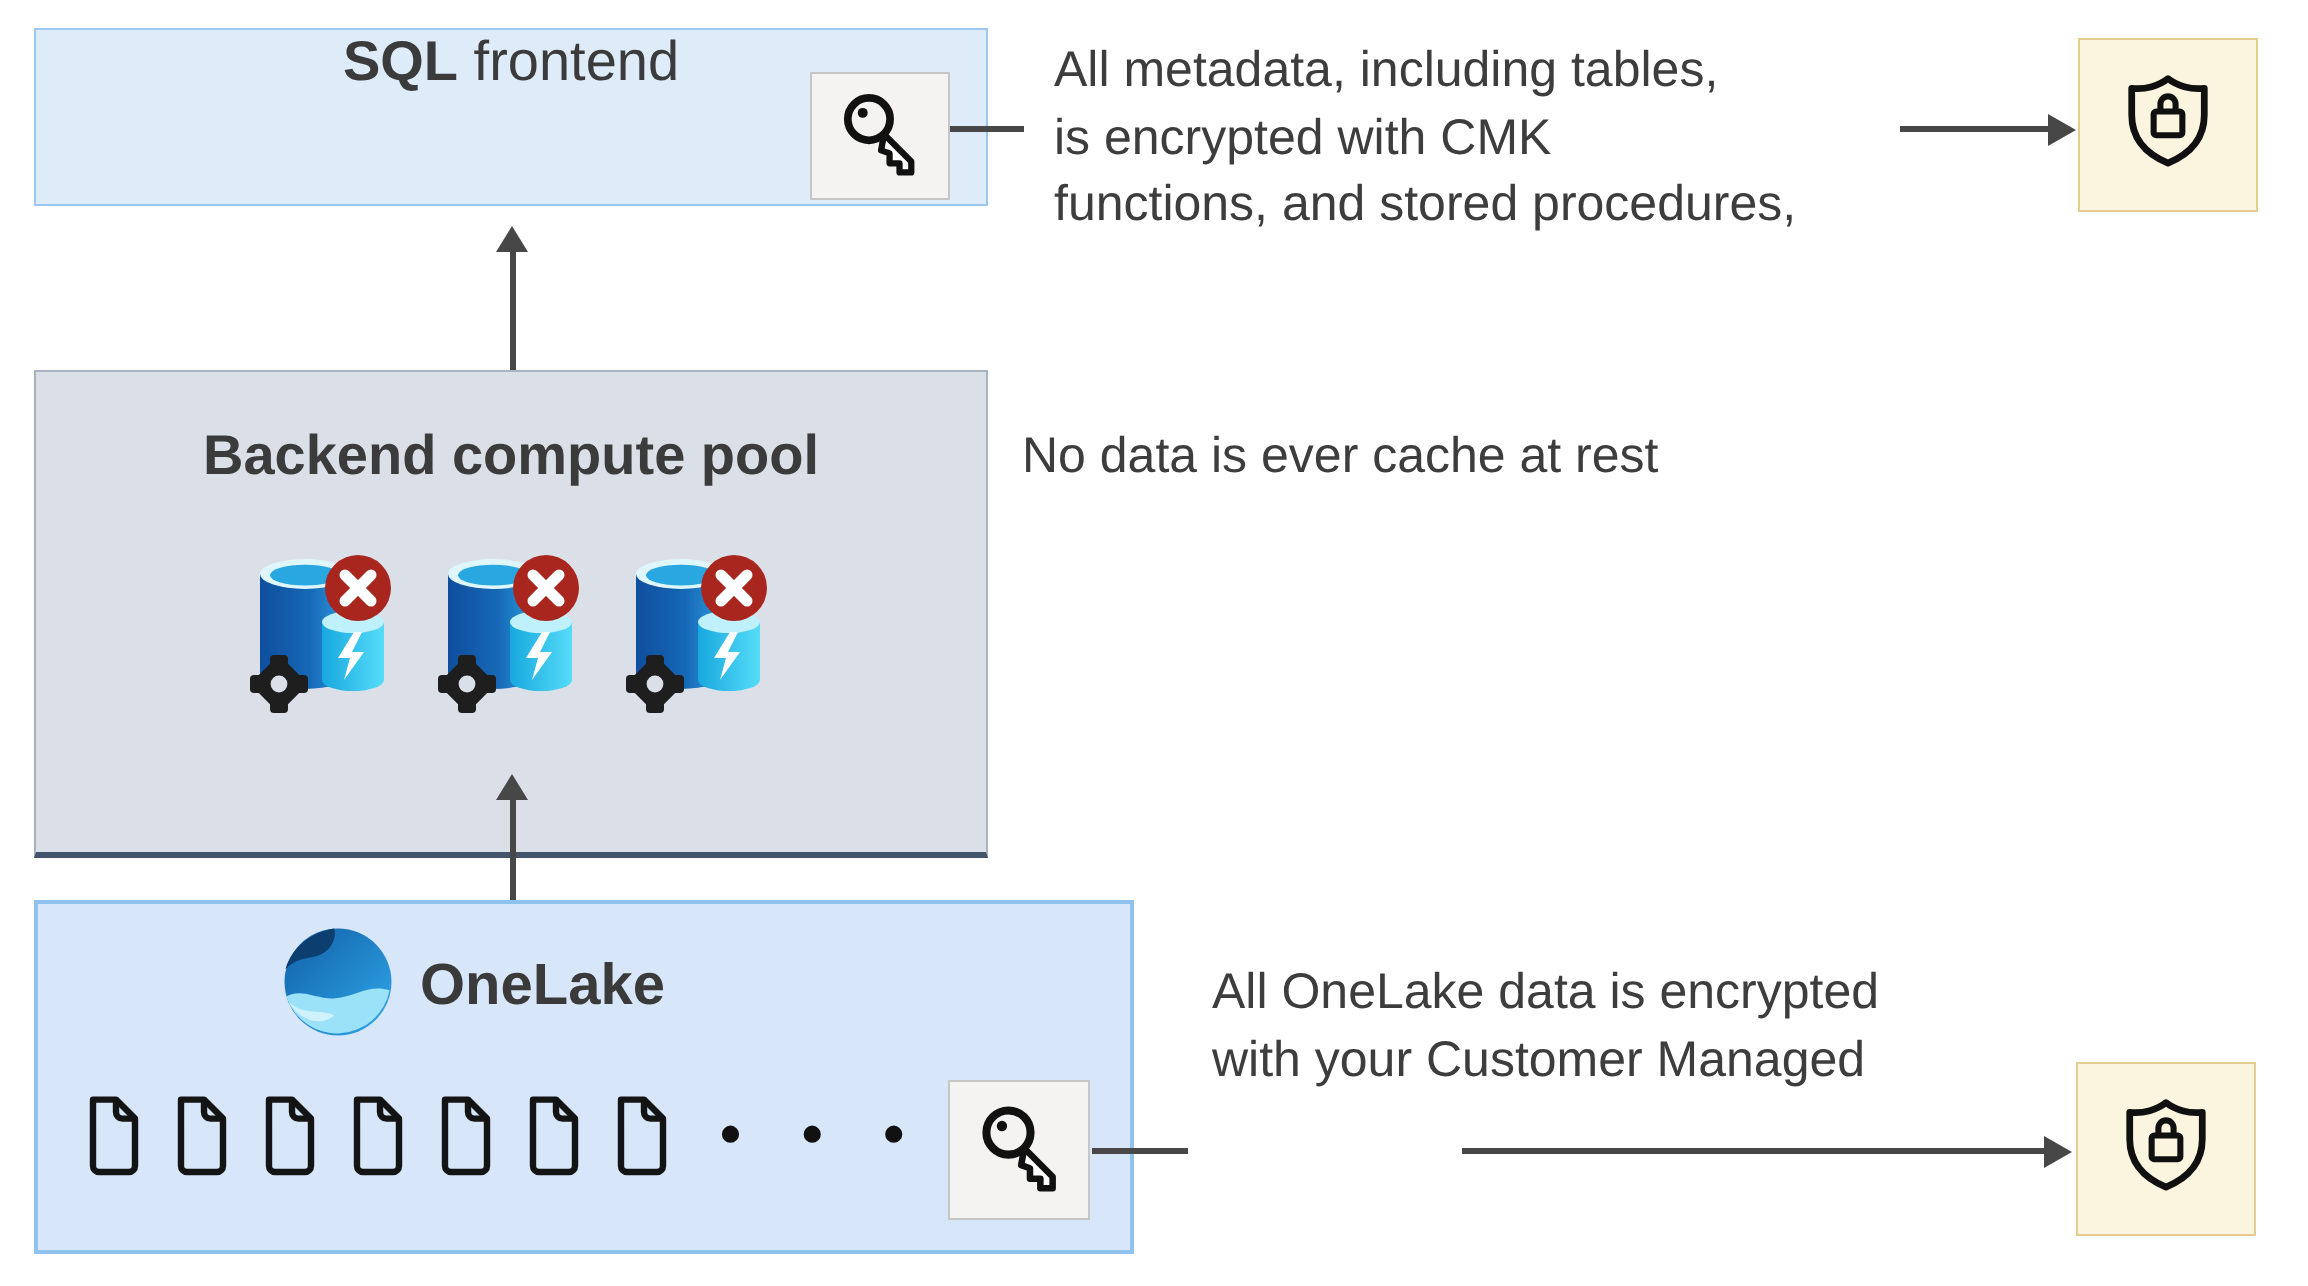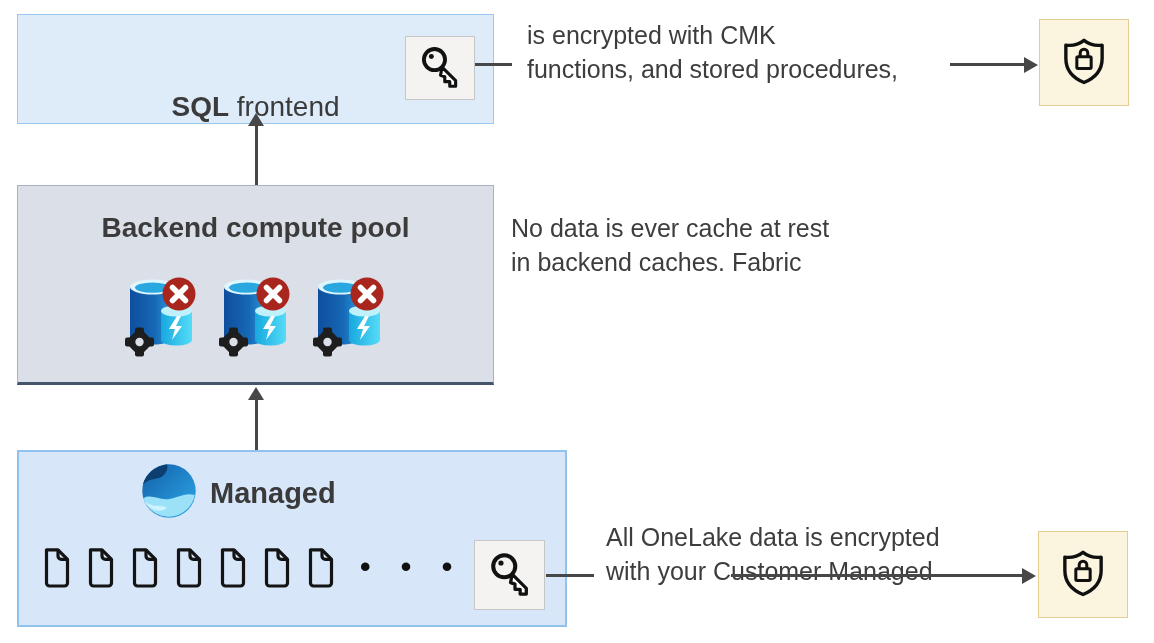--- a/index.html
+++ b/index.html
@@ -2,28 +2,28 @@
 <html><head>
 <meta charset="utf-8">
 <style>
   html,body{margin:0;padding:0;background:#ffffff;}
   .canvas{
     position:relative;width:1154px;height:643px;background:#ffffff;
     font-family:"Liberation Sans",sans-serif;overflow:hidden;color:#3D3D3D;
   }
   .box{position:absolute;box-sizing:border-box;}
   .box-sql{
-    left:17px;top:14px;width:477px;height:110px;
+    left:17px;top:14px;width:477px;height:89px;
     background:#DEEBF8;border:1.5px solid #9CC7EE;
-    display:flex;align-items:flex-end;justify-content:center;
+    display:flex;align-items:flex-start;justify-content:center;
   }
   .sql-title{font-size:28px;color:#3B3B3B;}
   .sql-title .b{font-weight:700;}
   .box-backend{
-    left:17px;top:185px;width:477px;height:200px;
+    left:17px;top:185px;width:477px;height:244px;
     background:#DBE0E8;border:1px solid #A9B2C0;border-bottom:3px solid #44546A;
   }
   .backend-title{padding-top:26px;text-align:center;font-size:28px;font-weight:700;color:#3B3B3B;}
   .node-row{display:flex;justify-content:center;gap:4px;margin-top:22px;}
   .box-onelake{
     left:17px;top:450px;width:550px;height:177px;
     background:#D8E6F9;border:2px solid #8FC3EE;
   }
   .ol-header{position:absolute;left:121px;top:10px;display:flex;align-items:center;gap:12px;}
   .ol-title{font-size:29px;font-weight:700;color:#3A3A3A;}
@@ -37,21 +37,21 @@
   #key2{left:474px;top:540px;width:71px;height:70px;}
   .shieldbox{
     position:absolute;width:90px;height:87px;background:#FBF5DF;border:1.5px solid #E3CD90;
     box-sizing:border-box;display:flex;align-items:center;justify-content:center;
   }
   #shield1{left:1039px;top:19px;}
   #shield2{left:1038px;top:531px;}
   .note{position:absolute;font-size:25px;line-height:33.5px;color:#3D3D3D;white-space:nowrap;}
   #note1{left:527px;top:19px;}
   #note2{left:511px;top:212px;}
-  #note3{left:606px;top:480px;margin-top:41px;}
+  #note3{left:606px;top:480px;}
   .hline{position:absolute;height:2.5px;background:#474747;}
   .vline{position:absolute;width:2.5px;background:#474747;}
   .arrow-right{position:absolute;width:0;height:0;
     border-top:8px solid transparent;border-bottom:8px solid transparent;border-left:14px solid #474747;}
   .arrow-up{position:absolute;width:0;height:0;
     border-left:8px solid transparent;border-right:8px solid transparent;border-bottom:13px solid #474747;}
 </style>
 </head>
 <body>
 
@@ -136,21 +136,21 @@
             <use href="#computeIcon"></use>
           </svg></span>
     </div>
   </div>
 
   <div class="box box-onelake">
     <div class="ol-header">
       <span><svg width="58" height="58" viewBox="0 0 64 64">
             <use href="#onelakeLogo"></use>
           </svg></span>
-      <span class="ol-title">Managed</span>
+      <span class="ol-title">OneLake</span>
     </div>
     <div class="doc-row">
       <span><svg width="33" height="42" viewBox="0 0 32 42">
             <use href="#docIcon"></use>
           </svg></span>
       <span><svg width="33" height="42" viewBox="0 0 32 42">
             <use href="#docIcon"></use>
           </svg></span>
       <span><svg width="33" height="42" viewBox="0 0 32 42">
             <use href="#docIcon"></use>
@@ -184,26 +184,26 @@
           <use href="#shieldLockIcon"></use>
         </svg></span>
   </div>
   <div class="shieldbox" id="shield2">
     <span><svg width="54" height="58" viewBox="0 0 64 62">
           <use href="#shieldLockIcon"></use>
         </svg></span>
   </div>
 
   <div class="note" id="note1">
+      <div>All metadata, including tables,</div>
       <div>is encrypted with CMK</div>
       <div>functions, and stored procedures,</div>
     </div>
   <div class="note" id="note2">
       <div>No data is ever cache at rest</div>
-      <div>in backend caches. Fabric</div>
     </div>
   <div class="note" id="note3">
       <div>All OneLake data is encrypted</div>
       <div>with your Customer Managed</div>
     </div>
 
   <div class="hline" style="left:475px;top:63px;width:37px;"></div>
   <div class="hline" style="left:950px;top:63px;width:74px;"></div>
   <div class="arrow-right" style="left:1024px;top:56.5px;"></div>
 

